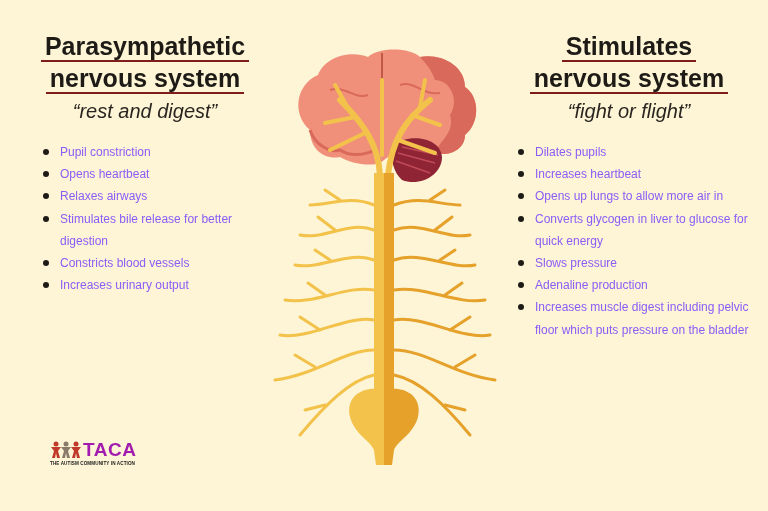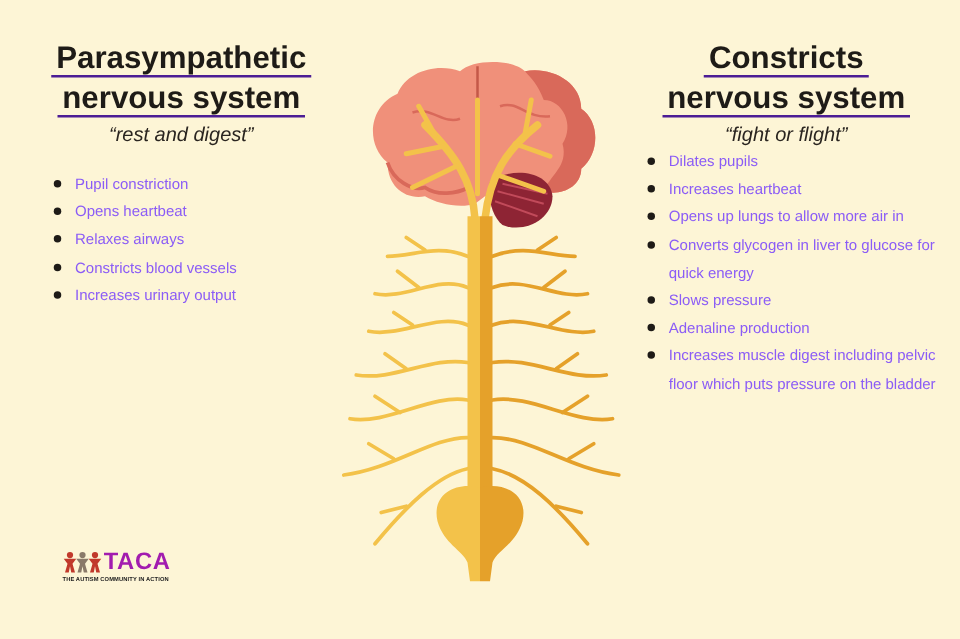--- a/index.html
+++ b/index.html
@@ -15,39 +15,39 @@
   .col.right { left: 490px; width: 278px; }
   .title {
     text-align: center;
     font-weight: bold;
     font-size: 25px;
     line-height: 32px;
     margin-top: 30px;
   }
   .title span {
     display: inline-block;
-    border-bottom: 2px solid #4c1d95;
+    border-bottom: 2px solid #7f1d1d;
     line-height: 28px;
     padding: 0 4px;
   }
   .subtitle {
     text-align: center;
     font-style: italic;
-    font-size: 16px;
+    font-size: 20px;
     margin-top: 6px;
     color: #2a2520;
   }
   ul.bullets {
     list-style: none;
     font-size: 12px;
     line-height: 22.2px;
     color: #8b5cf6;
   }
   .col.left ul.bullets { margin-top: 18px; margin-left: 40px; width: 240px; }
-  .col.right ul.bullets { margin-left: 25px; width: 235px; }
+  .col.right ul.bullets { margin-top: 18px; margin-left: 25px; width: 235px; }
   ul.bullets li {
     position: relative;
     padding-left: 20px;
   }
   ul.bullets li::before {
     content: "";
     position: absolute;
     left: 3px; top: 8px;
     width: 6px; height: 6px;
     background: #1e1b17;
@@ -84,28 +84,29 @@
 <div class="col left">
   <div class="title">
     <span>Parasympathetic</span><br>
     <span>nervous system</span>
   </div>
   <div class="subtitle">“rest and digest”</div>
   <ul class="bullets">
     <li>Pupil constriction</li>
     <li>Opens heartbeat</li>
     <li>Relaxes airways</li>
+    <li>Stimulates bile release for better digestion</li>
     <li>Constricts blood vessels</li>
     <li>Increases urinary output</li>
   </ul>
 </div>
 
 <div class="col right">
   <div class="title">
-    <span>Constricts</span><br>
+    <span>Stimulates</span><br>
     <span>nervous system</span>
   </div>
   <div class="subtitle">“fight or flight”</div>
   <ul class="bullets">
     <li>Dilates pupils</li>
     <li>Increases heartbeat</li>
     <li>Opens up lungs to allow more air in</li>
     <li>Converts glycogen in liver to glucose for quick energy</li>
     <li>Slows pressure</li>
     <li>Adenaline production</li>

